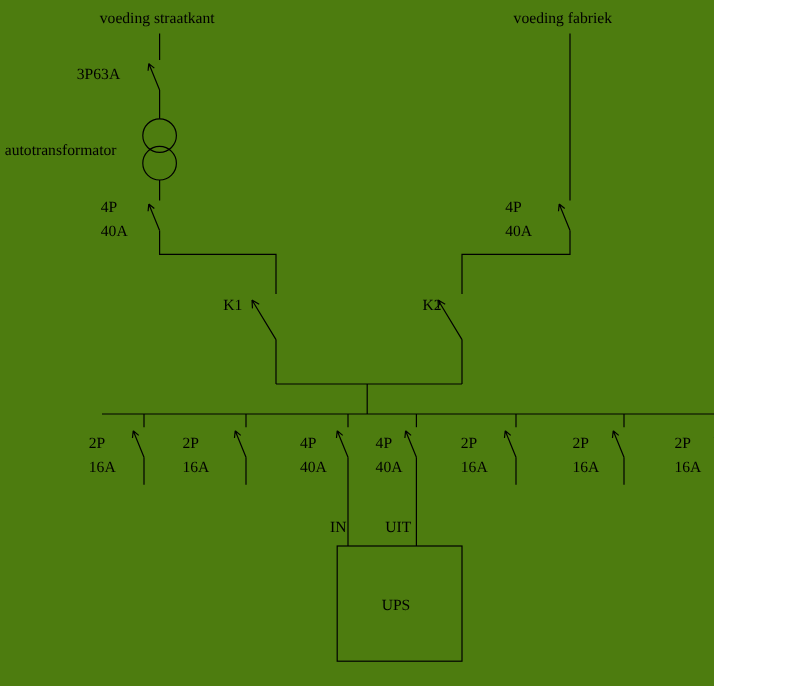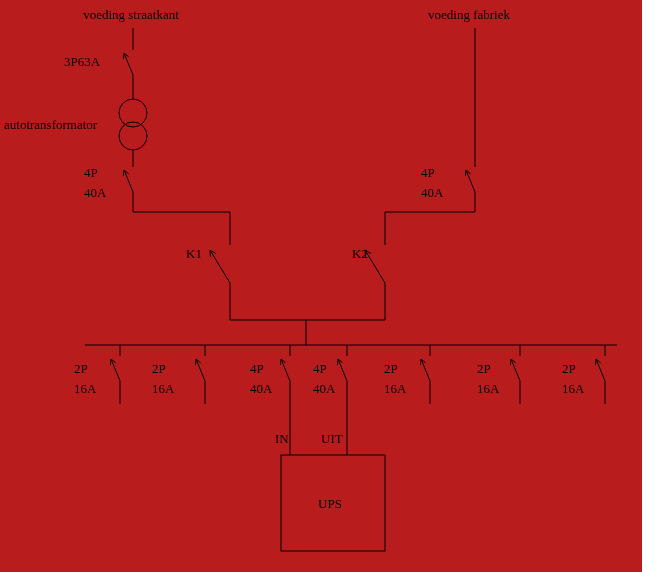--- a/index.html
+++ b/index.html
@@ -1,24 +1,24 @@
 <!DOCTYPE html>
 <html><head>
 <meta charset="utf-8">
 <style>
   html, body {
     margin: 0;
     padding: 0;
     background: #ffffff;
   }
   .canvas {
-    width: 642px;
+    width: 595px;
     height: 572px;
     position: relative;
-    background: #b91c1c;
+    background: #4d7c0f;
     overflow: hidden;
   }
   svg {
     display: block;
   }
   svg text {
     font-family: "Liberation Serif", "DejaVu Serif", serif;
     font-size: 13px;
     fill: #000000;
   }

